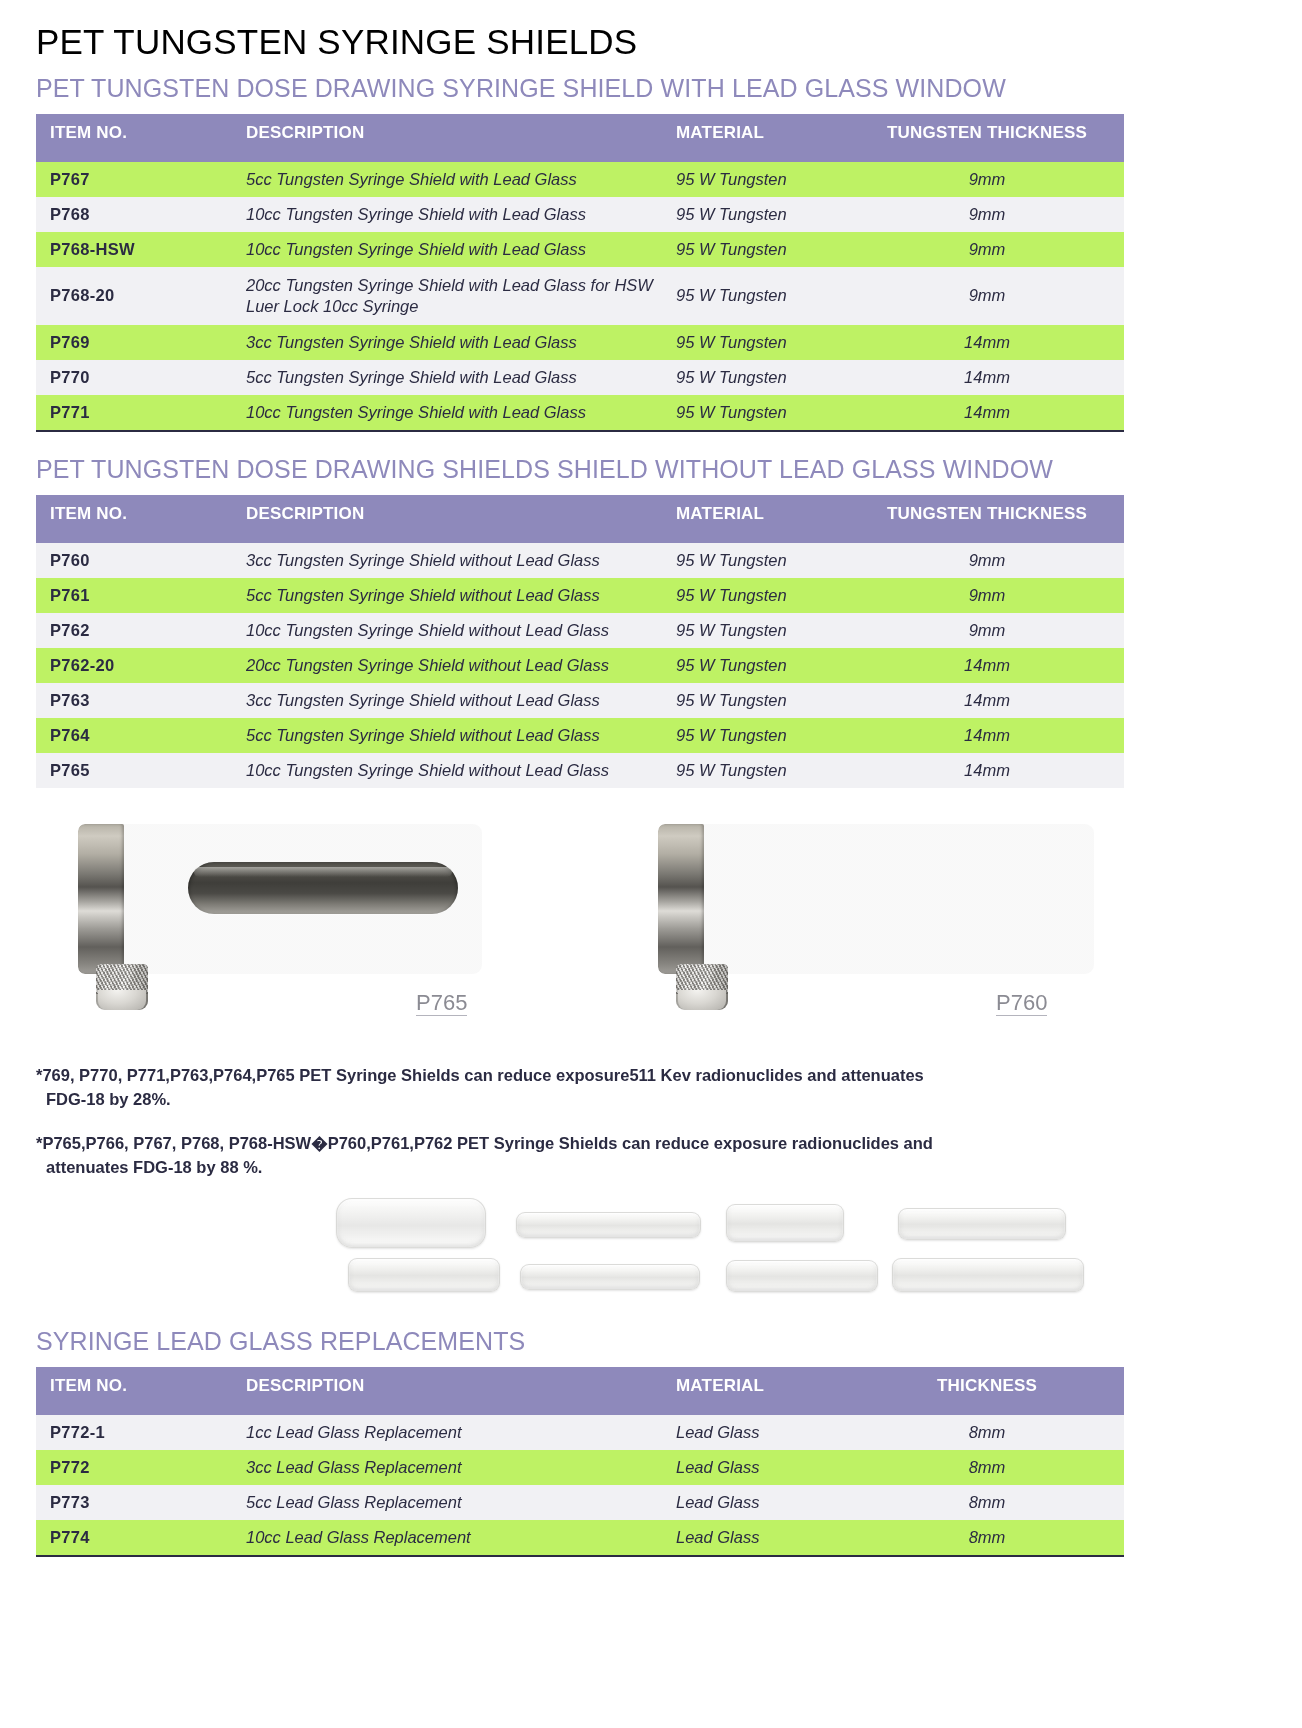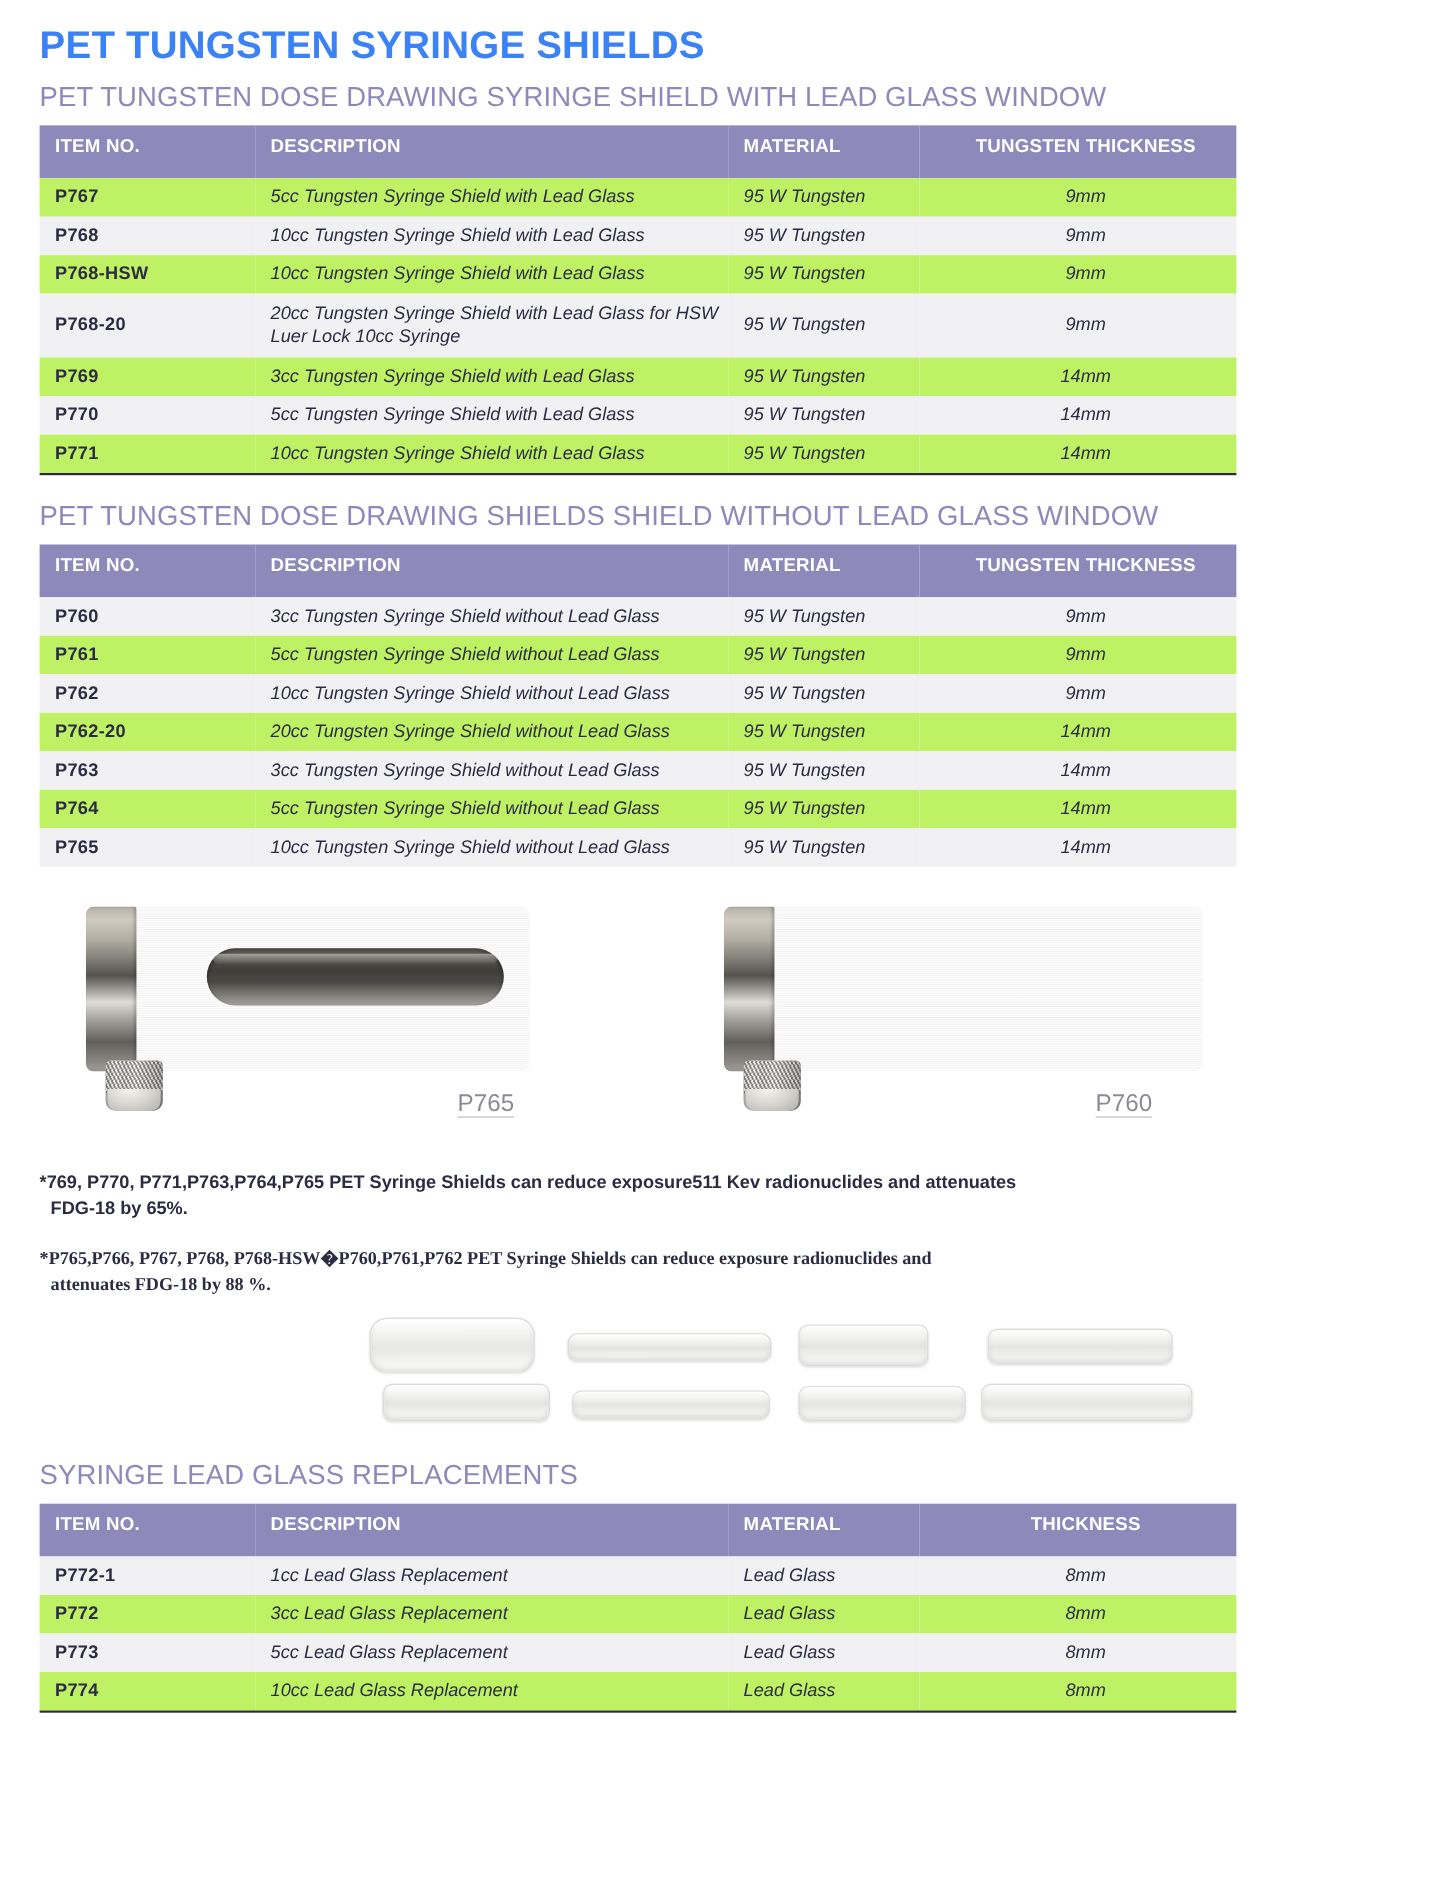--- a/index.html
+++ b/index.html
@@ -6,23 +6,23 @@
   html, body {
     width: 1302px; height: 1728px;
     background: #ffffff;
     font-family: "Liberation Sans", sans-serif;
     color: #2b2b40;
     overflow: hidden;
   }
   .page { position: relative; width: 1302px; height: 1728px; padding: 0 36px; }
 
   h1.main-title {
-    color: #3b82f6;
+    color: #000000;
     font-size: 35px;
-    font-weight: 700;
+    font-weight: 400;
     letter-spacing: .2px;
     margin-top: 24px;
     line-height: 1.05;
   }
   h2.section-title {
     color: #8e89bb;
     font-size: 25px;
     font-weight: 400;
     letter-spacing: .1px;
     margin-top: 14px;
@@ -166,21 +166,21 @@
   }
 
   
   .note {
     font-size: 16.5px;
     font-weight: 700;
     color: #2b2b42;
     line-height: 1.45;
     width: 980px;
   }
-  .note + .note { margin-top: 20px; font-family: Liberation Serif, serif; }
+  .note + .note { margin-top: 20px; }
   .note .indent { display:block; padding-left: 10px; }
 
   
   .glass-row {
     position: relative;
     width: 1088px;
     height: 92px;
     margin-top: 14px;
   }
   .glass {
@@ -360,21 +360,21 @@
       </div>
       <div class="knob"></div>
     </div>
     <div class="caption" style="left:960px; top:168px;">P760</div>
 
   </div>
 
   <div style="margin-top:40px;">
     <div class="note">
       <span>*769, P770, P771,P763,P764,P765 PET Syringe Shields can reduce exposure511 Kev radionuclides and attenuates</span>
-      <span class="indent">FDG-18 by 65%.</span>
+      <span class="indent">FDG-18 by 28%.</span>
     </div>
     <div class="note">
       <span>*P765,P766, P767, P768, P768-HSW�P760,P761,P762 PET Syringe Shields can reduce exposure radionuclides and</span>
       <span class="indent">attenuates FDG-18 by 88 %.</span>
     </div>
   </div>
 
   <div class="glass-row">
     <div class="glass big" style="left:300px; top:4px;  width:150px; height:50px;"></div>
     <div class="glass" style="left:480px; top:18px; width:185px; height:26px;"></div>

